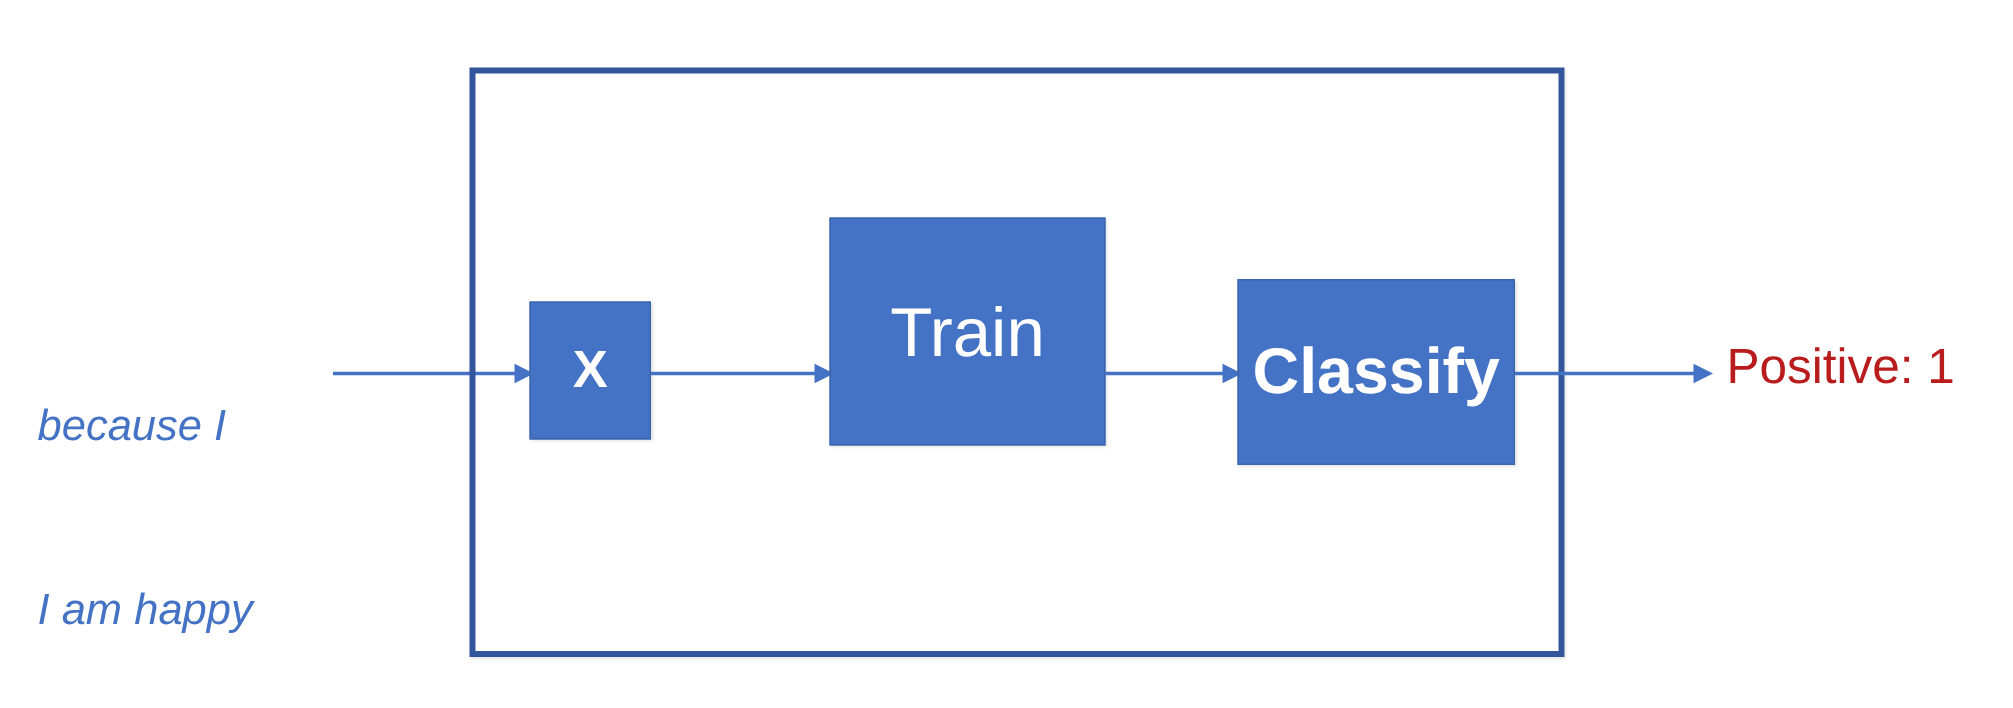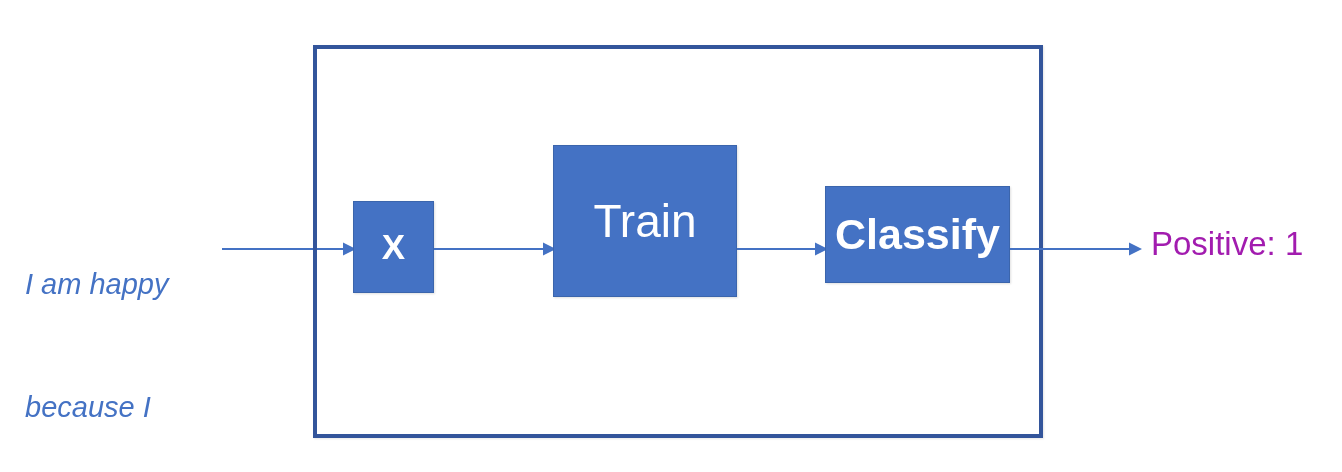--- a/index.html
+++ b/index.html
@@ -59,21 +59,21 @@
     width: 184px;
     height: 152px;
     font-size: 46px;
     font-weight: normal;
   }
   #box-train .line2 { margin-top: 10px; }
   #box-classify {
     left: 825px;
     top: 186px;
     width: 185px;
-    height: 97px;
+    height: 124px;
     font-size: 43px;
     font-weight: bold;
   }
 
   
   .connector {
     position: absolute;
     top: 231px;
     height: 36px;
     overflow: visible;
@@ -92,34 +92,34 @@
     left: 25px;
     top: 182px;
     color: #4472C4;
     font-size: 29px;
     font-style: italic;
     line-height: 41px;
   }
   #output-text {
     left: 1151px;
     top: 222px;
-    color: #a21caf;
+    color: #b91c1c;
     font-size: 33px;
     font-style: normal;
     line-height: 44px;
   }
 </style>
 </head>
 <body>
 
 <div id="canvas">
 
   <div class="free-text" id="input-text">
+    <div>because I</div>
     <div>I am happy</div>
-    <div>because I</div>
     
   </div>
 
   <svg class="connector" id="arrow-input" viewBox="0 0 134 36">
     <line x1="0" y1="18" x2="122" y2="18" stroke="#4472C4" stroke-width="2.2"></line>
     <polygon points="121,11.5 134,18 121,24.5" fill="#4472C4"></polygon>
   </svg>
 
   <div class="pipeline-box"></div>
 

